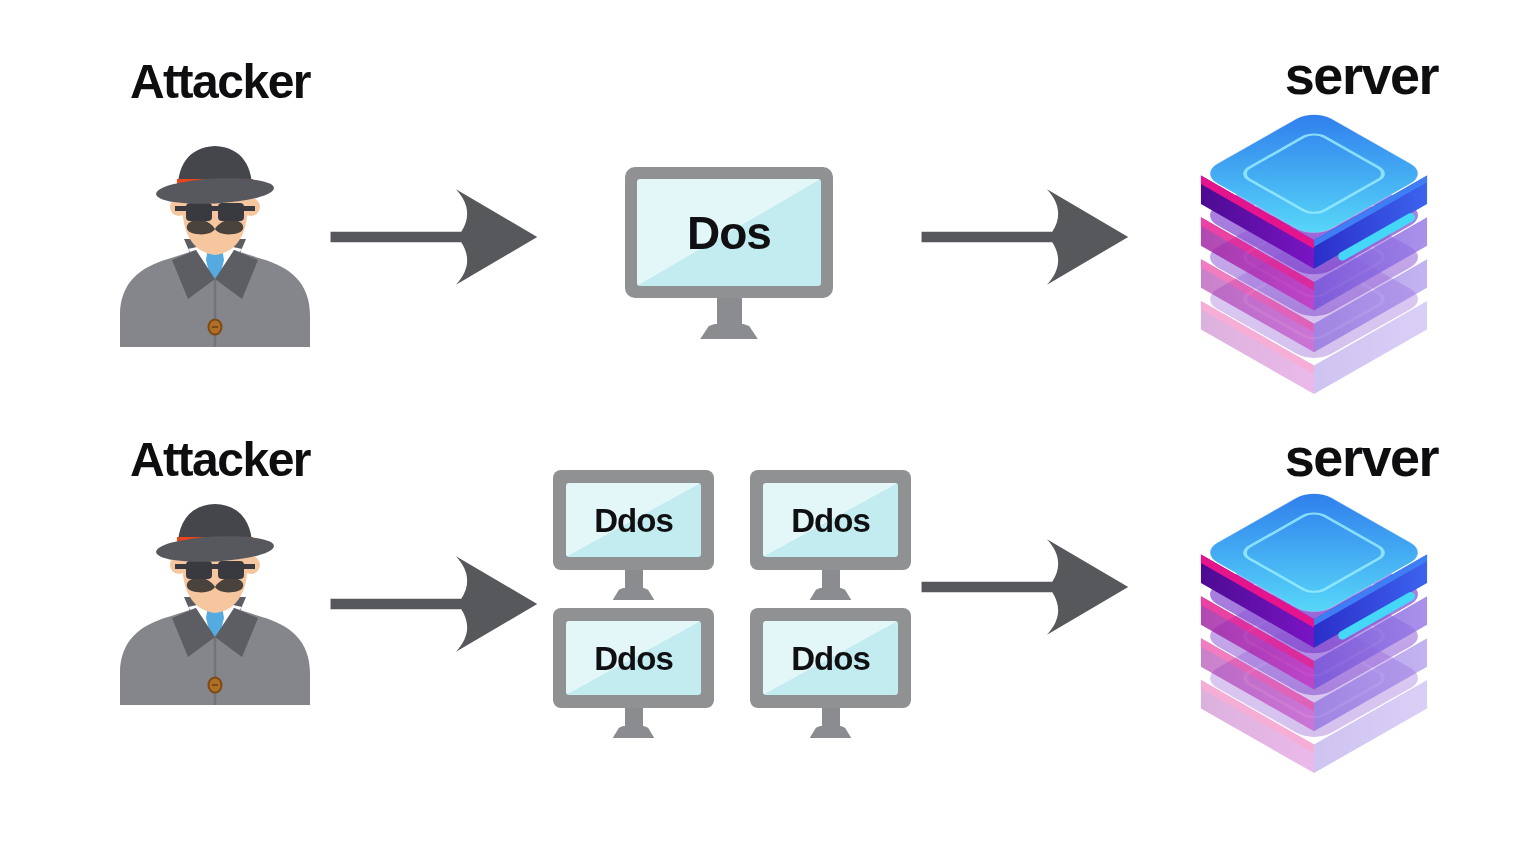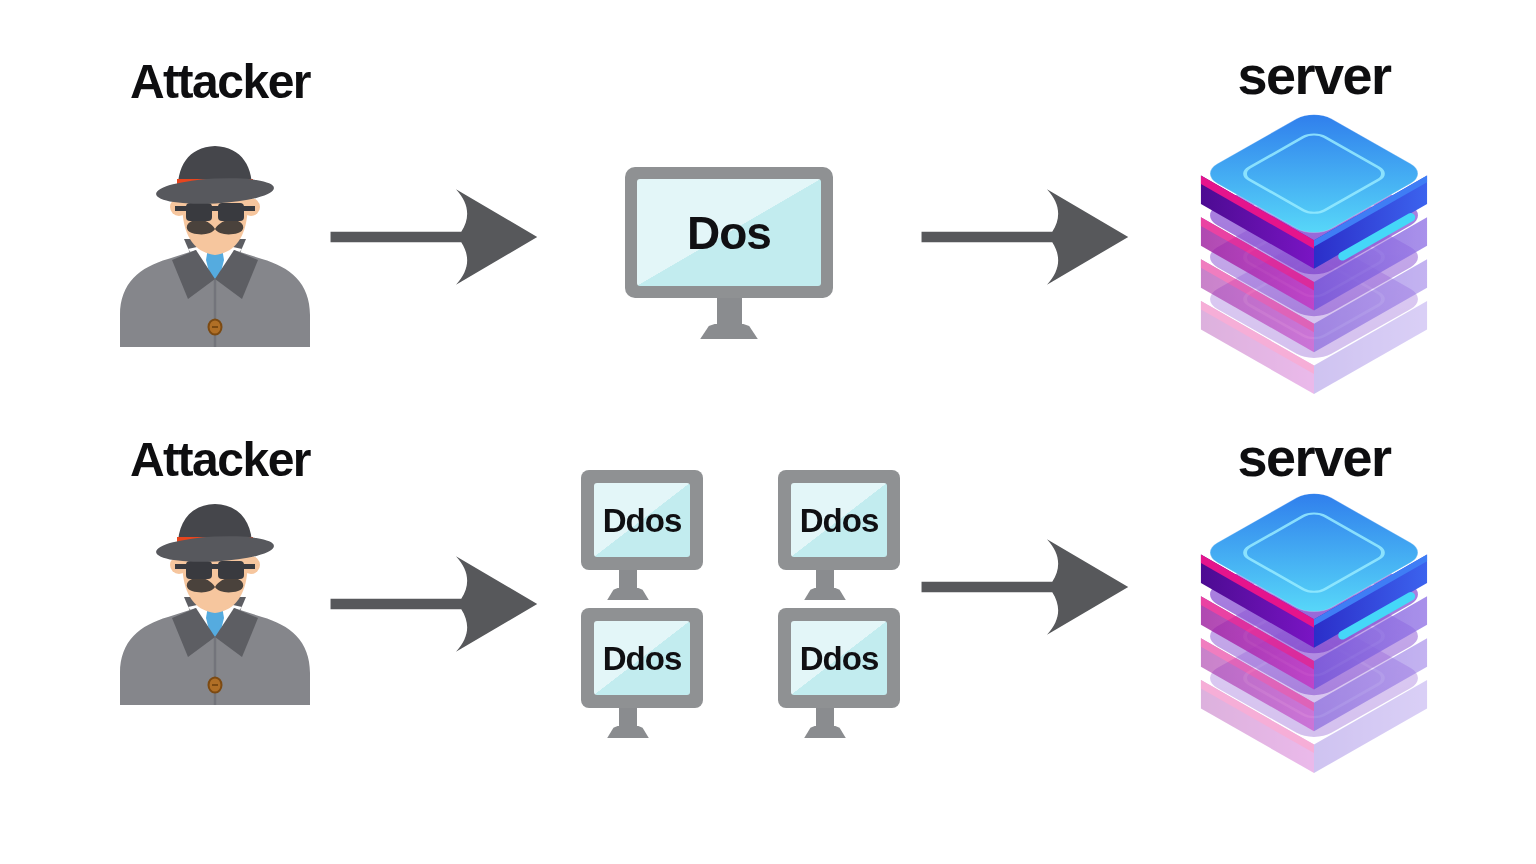--- a/index.html
+++ b/index.html
@@ -1,28 +1,28 @@
 <!DOCTYPE html>
 <html><head>
 <meta charset="utf-8">
 <style>
   html,body{margin:0;padding:0;background:#ffffff;}
   .canvas{position:relative;width:1536px;height:864px;background:#ffffff;overflow:hidden;
           font-family:"Liberation Sans",sans-serif;border-radius:24px;}
   .lbl{position:absolute;font-weight:800;color:#0e0e10;text-align:center;line-height:1;
        letter-spacing:-1.5px;}
   .lbl-attacker{font-size:48px;}
-  .lbl-server{font-size:54px;}
+  .lbl-server{font-size:54px;text-align:right;}
   .abs{position:absolute;}
   
   .monitor{position:absolute;}
   .mframe{background:#8f9193;border-radius:10px;box-sizing:border-box;
           display:flex;align-items:center;justify-content:center;}
   .mframe-lg{width:208px;height:131px;padding:12px;}
-  .mframe-sm{width:122px;height:100px;padding:13px;border-radius:8px;margin-left:28px;}
+  .mframe-sm{width:161px;height:100px;padding:13px;border-radius:8px;}
   .mscreen{width:100%;height:100%;border-radius:3px;
            background:linear-gradient(to bottom right,#e3f6f8 49.8%,#c2ecef 50%);
            display:flex;align-items:center;justify-content:center;text-align:right;}
   .mtext{font-weight:800;color:#101013;line-height:1;letter-spacing:-1px;}
   .mtext-lg{font-size:46px;}
   .mtext-sm{font-size:33px;}
   .mneck{background:#8a8c8f;margin:0 auto;}
   .mneck-lg{width:25px;height:26px;}
   .mneck-sm{width:18px;height:18px;}
   .mbase{background:#8a8c8f;margin:0 auto;

